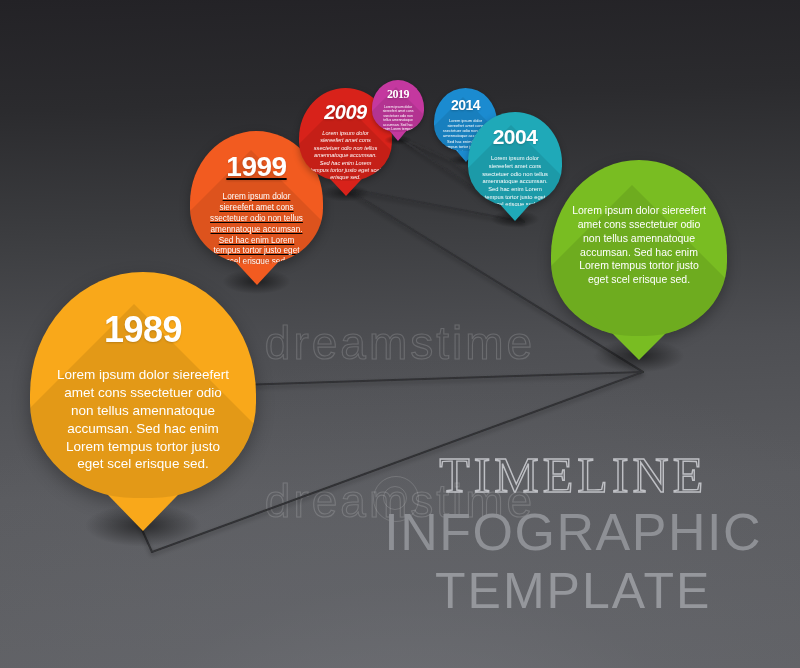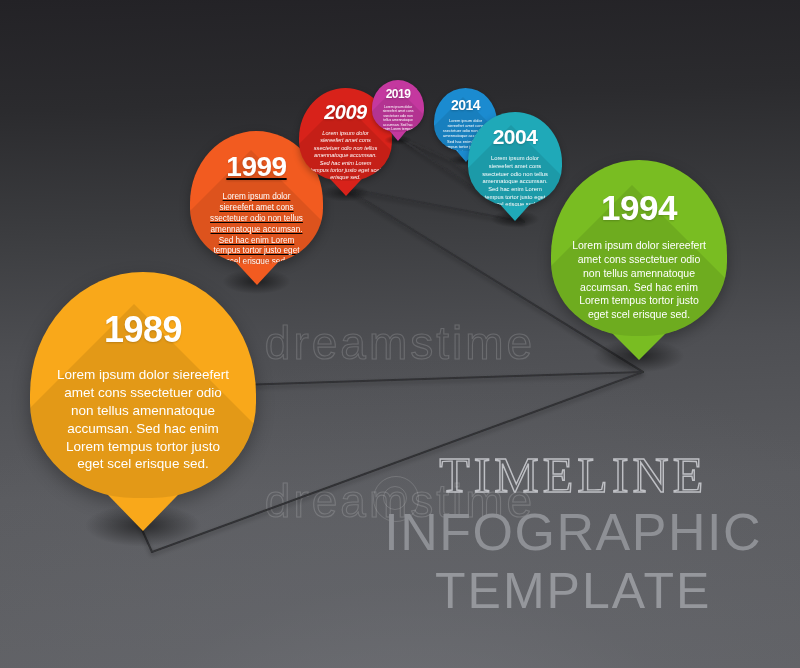--- a/index.html
+++ b/index.html
@@ -171,21 +171,21 @@
             <div class="body" style="font-size: 5.6px; margin-top: 8px;">Lorem ipsum dolor siereefert amet cons ssectetuer odio non tellus amennatoque accumsan. Sed hac enim Lorem tempus tortor justo eget scel erisque sed.</div>
           </div>
         </div>
         <div class="tip" style="top: 79.515px; border-left-width: 26.505px; border-right-width: 26.505px; border-top-width: 28px; border-top-color: rgb(216, 34, 26);"></div>
       </div>
       <div class="pin" style="left: 372px; top: 80px; width: 52px; z-index: 23;">
         <div class="drop" style="width: 37.44px; height: 13.52px; left: 7.28px; top: 53.4px;"></div>
         <div class="bulb" style="height: 52px; background: rgb(196, 56, 159); box-shadow: rgba(0, 0, 0, 0.3) 0px 1.6px 4.2px;">
           <div class="ls" style="left: 46%; top: 14%; width: 62.4px; height: 62.4px; transform: rotate(45deg); transform-origin: 0px 0px;"></div>
           <div class="inner" style="padding-top: 8px; padding-left: 7px; padding-right: 7px;">
-            <div class="year" style="font-size: 12px; text-shadow: rgba(0, 0, 0, 0.18) 0px 1px 2px;">2019</div>
+            <div class="year" style="font-size: 12px; text-shadow: rgba(0, 0, 0, 0.18) 0px 1px 2px; font-family: Liberation Serif, serif;">2019</div>
             <div class="body" style="font-size: 3.4px; margin-top: 4.8px;">Lorem ipsum dolor siereefert amet cons ssectetuer odio non tellus amennatoque accumsan. Sed hac enim Lorem tempus tortor justo eget scel erisque sed.</div>
           </div>
         </div>
         <div class="tip" style="top: 44.46px; border-left-width: 14.82px; border-right-width: 14.82px; border-top-width: 17px; border-top-color: rgb(196, 56, 159);"></div>
       </div>
       <div class="pin" style="left: 434px; top: 88px; width: 63px; z-index: 24;">
         <div class="drop" style="width: 45.36px; height: 16.38px; left: 8.82px; top: 64.1px;"></div>
         <div class="bulb" style="height: 63px; background: rgb(27, 139, 208); box-shadow: rgba(0, 0, 0, 0.3) 0px 1.9px 5px;">
           <div class="ls" style="left: 46%; top: 14%; width: 75.6px; height: 75.6px; transform: rotate(45deg); transform-origin: 0px 0px;"></div>
           <div class="inner" style="padding-top: 10px; padding-left: 8px; padding-right: 8px;">
@@ -204,21 +204,20 @@
             <div class="body" style="font-size: 5.8px; margin-top: 8.4px;">Lorem ipsum dolor siereefert amet cons ssectetuer odio non tellus amennatoque accumsan. Sed hac enim Lorem tempus tortor justo eget scel erisque sed.</div>
           </div>
         </div>
         <div class="tip" style="top: 80.37px; border-left-width: 26.79px; border-right-width: 26.79px; border-top-width: 29px; border-top-color: rgb(31, 169, 184);"></div>
       </div>
       <div class="pin" style="left: 551px; top: 160px; width: 176px; z-index: 26;">
         <div class="drop" style="width: 126.72px; height: 45.76px; left: 24.64px; top: 173.2px;"></div>
         <div class="bulb" style="height: 176px; background: rgb(121, 189, 34); box-shadow: rgba(0, 0, 0, 0.3) 0px 5.3px 14.1px;">
           <div class="ls" style="left: 46%; top: 14%; width: 211.2px; height: 211.2px; transform: rotate(45deg); transform-origin: 0px 0px;"></div>
           <div class="inner" style="padding-top: 30px; padding-left: 20px; padding-right: 20px;">
-            <div class="year" style="font-size: 35px; text-shadow: rgba(0, 0, 0, 0.18) 0px 1px 2px;">1994</div>
             <div class="body" style="font-size: 10.5px; margin-top: 14px;">Lorem ipsum dolor siereefert amet cons ssectetuer odio non tellus amennatoque accumsan. Sed hac enim Lorem tempus tortor justo eget scel erisque sed.</div>
           </div>
         </div>
         <div class="tip" style="top: 150.48px; border-left-width: 50.16px; border-right-width: 50.16px; border-top-width: 50px; border-top-color: rgb(121, 189, 34);"></div>
       </div>
     </div>
 
   <div id="title-block">
     <div id="title-line-1">TIMELINE</div>
     <div id="title-line-2">INFOGRAPHIC</div>

